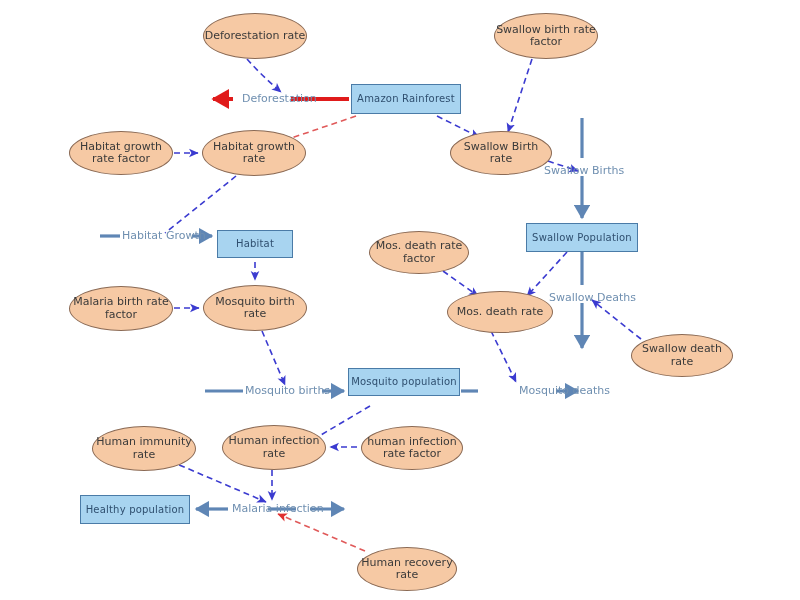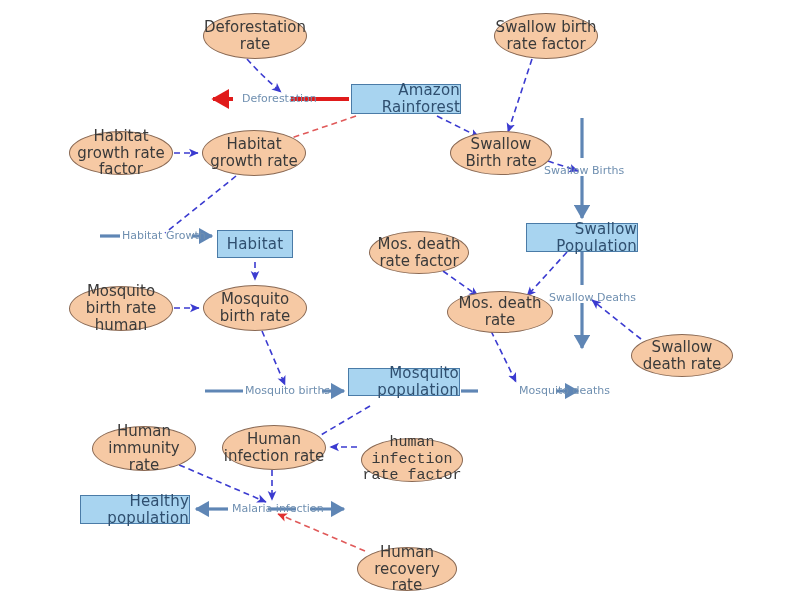--- a/index.html
+++ b/index.html
@@ -6,23 +6,23 @@
   body{width:800px;height:600px;overflow:hidden;
        font-family:"DejaVu Sans","Liberation Sans",sans-serif;}
   #canvas{position:relative;width:800px;height:600px;background:#ffffff;}
   svg#wires{position:absolute;left:0;top:0;width:800px;height:600px;}
 
   .node{position:absolute;box-sizing:border-box;display:flex;
         align-items:center;justify-content:center;text-align:center;
         color:#2f4f6f;line-height:1.12;}
 
   .stock{background:#a8d4f0;border:1.5px solid #4a7ba7;
-         font-size:15px;letter-spacing:.2px;text-align:right;}
+         font-size:10px;letter-spacing:.2px;}
   .aux{background:#f6c9a4;border:1.5px solid #8a6a55;
-       border-radius:50%;font-size:15px;color:#3a3a3a;}
+       border-radius:50%;font-size:11px;color:#3a3a3a;}
 
   .flowlabel{position:absolute;color:#6f8fb0;font-size:11px;
              white-space:nowrap;background:transparent;}
 </style>
 </head>
 <body>
 
 <div id="canvas">
 
   <svg id="wires" viewBox="0 0 800 600">
@@ -182,38 +182,38 @@
   <div class="node aux" style="left:202px;top:130px;width:104px;height:46px;">
     <span>Habitat growth rate</span>
   </div>
   <div class="node aux" style="left:450px;top:131px;width:102px;height:44px;">
     <span>Swallow Birth rate</span>
   </div>
   <div class="node aux" style="left:369px;top:231px;width:100px;height:43px;">
     <span>Mos. death rate factor</span>
   </div>
   <div class="node aux" style="left:69px;top:286px;width:104px;height:45px;">
-    <span>Mosquito birth rate human</span>
+    <span>Malaria birth rate factor</span>
   </div>
   <div class="node aux" style="left:203px;top:285px;width:104px;height:46px;">
     <span>Mosquito birth rate</span>
   </div>
   <div class="node aux" style="left:447px;top:291px;width:106px;height:42px;">
     <span>Mos. death rate</span>
   </div>
   <div class="node aux" style="left:631px;top:334px;width:102px;height:43px;">
     <span>Swallow death rate</span>
   </div>
   <div class="node aux" style="left:92px;top:426px;width:104px;height:45px;align-items:center;">
     <span>Human immunity rate</span>
   </div>
   <div class="node aux" style="left:222px;top:425px;width:104px;height:45px;">
     <span>Human infection rate</span>
   </div>
-  <div class="node aux" style="left:361px;top:438px;width:102px;height:44px;font-family:Liberation Mono, monospace;">
+  <div class="node aux" style="left:361px;top:426px;width:102px;height:44px;">
     <span>human infection rate factor</span>
   </div>
   <div class="node aux" style="left:357px;top:547px;width:100px;height:44px;">
     <span>Human recovery rate</span>
   </div>
 
   <div class="flowlabel" style="left:242px;top:92px;">Deforestation</div>
   <div class="flowlabel" style="left:122px;top:229px;">Habitat Growth</div>
   <div class="flowlabel" style="left:544px;top:164px;">Swallow Births</div>
   <div class="flowlabel" style="left:549px;top:291px;">Swallow Deaths</div>

